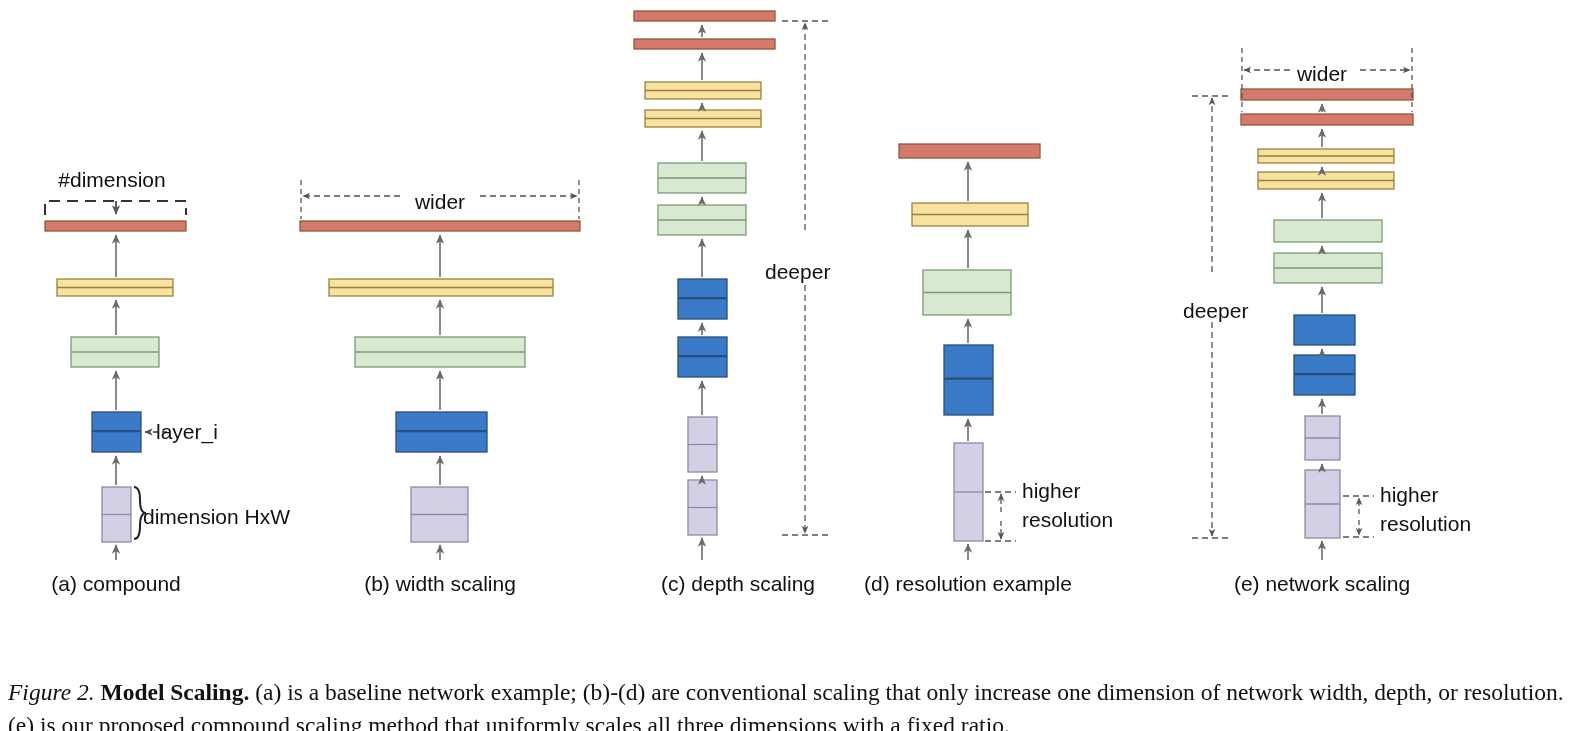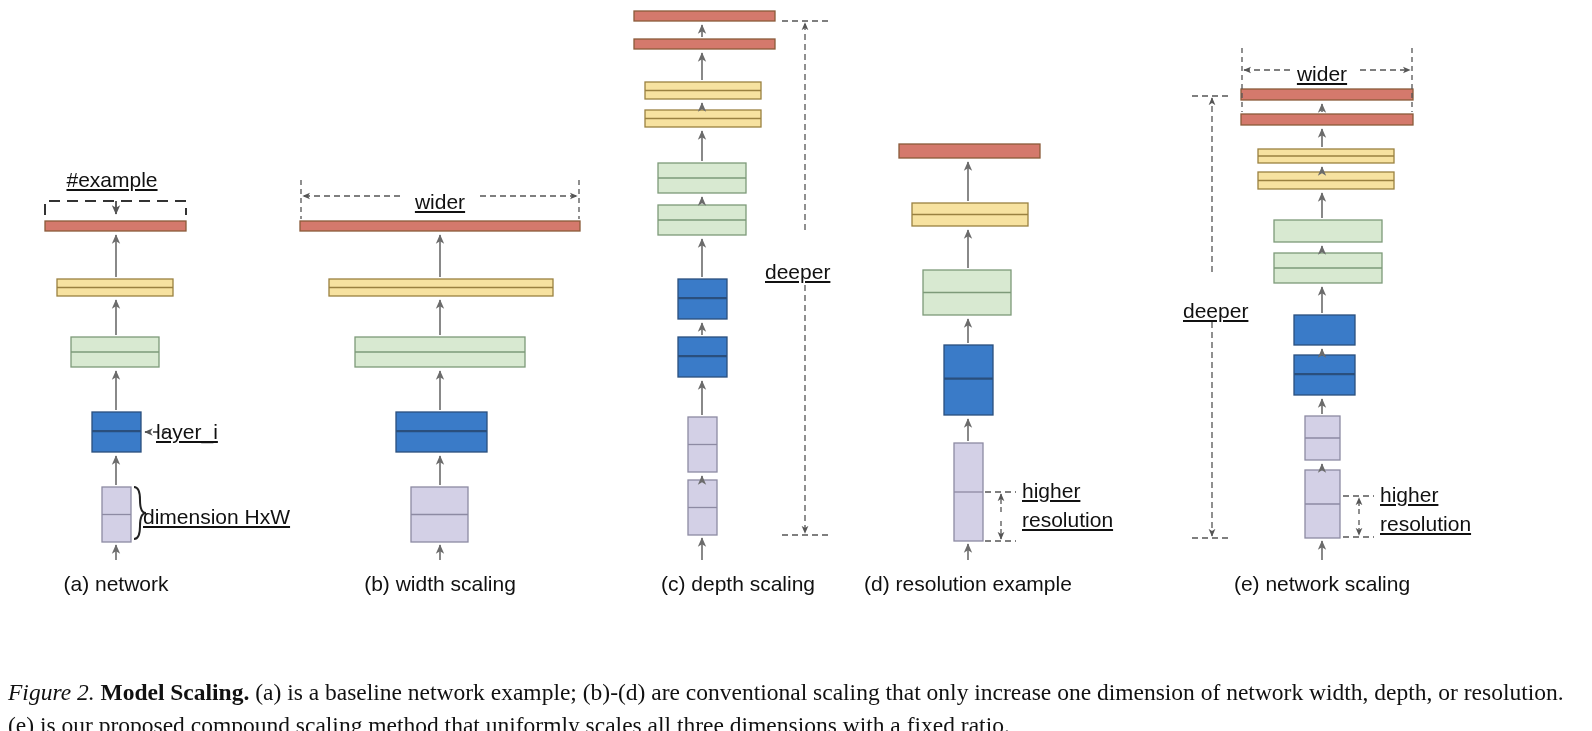--- a/index.html
+++ b/index.html
@@ -10,21 +10,21 @@
   }
   #figure{position:absolute;left:0;top:0;width:1592px;height:731px;}
   svg#diagram{position:absolute;left:0;top:0;width:1592px;height:620px;display:block;}
 
   .panel-label{
     position:absolute;font-size:21px;color:#111;white-space:nowrap;
     transform:translateX(-50%);font-family:"Liberation Sans",sans-serif;
   }
   .annot{
     position:absolute;font-size:21px;color:#111;white-space:nowrap;
-    font-family:"Liberation Sans",sans-serif;line-height:1.32;text-decoration:underline;
+    font-family:"Liberation Sans",sans-serif;line-height:1.32;
   }
   .annot.center{transform:translateX(-50%);}
 
   .caption{
     position:absolute;left:8px;top:676px;width:1576px;
     font-family:"Liberation Serif",serif;font-size:23.5px;line-height:1.42;
     color:#111;text-align:left;
   }
   .caption .figno{font-style:italic;}
   .caption .ttl{font-weight:bold;}
@@ -210,22 +210,22 @@
       <line x1="1212" y1="322" x2="1212" y2="536" stroke="#555" stroke-width="1.3" stroke-dasharray="6,4" marker-end="url(#ahd)"></line>
 
       <line x1="1343" y1="496" x2="1374" y2="496" stroke="#555" stroke-width="1.3" stroke-dasharray="6,4"></line>
       <line x1="1343" y1="537" x2="1374" y2="537" stroke="#555" stroke-width="1.3" stroke-dasharray="6,4"></line>
       <line x1="1359" y1="514" x2="1359" y2="498" stroke="#555" stroke-width="1.3" stroke-dasharray="5,3" marker-end="url(#ahd)"></line>
       <line x1="1359" y1="520" x2="1359" y2="535" stroke="#555" stroke-width="1.3" stroke-dasharray="5,3" marker-end="url(#ahd)"></line>
     </g>
   </svg>
 
   <div id="labels-layer">
-      <div class="panel-label" style="left: 116px; top: 572px;">(a) network</div>
-      <div class="annot center" style="left: 112px; top: 166px;">#example</div>
+      <div class="panel-label" style="left: 116px; top: 572px;">(a) compound</div>
+      <div class="annot center" style="left: 112px; top: 166px;">#dimension</div>
       <div class="annot" style="left: 156px; top: 418px;">layer_i</div>
       <div class="annot" style="left: 143px; top: 503px;">dimension HxW</div>
       <div class="panel-label" style="left: 440px; top: 572px;">(b) width scaling</div>
       <div class="annot center" style="left: 440px; top: 188px;">wider</div>
       <div class="panel-label" style="left: 702px; top: 572px; margin-left: 36px;">(c) depth scaling</div>
       <div class="annot" style="left: 765px; top: 258px;">deeper</div>
       <div class="panel-label" style="left: 968px; top: 572px;">(d) resolution example</div>
       <div class="annot" style="left: 1022px; top: 477px;">higher</div>
       <div class="annot" style="left: 1022px; top: 506px;">resolution</div>
       <div class="panel-label" style="left: 1322px; top: 572px;">(e) network scaling</div>

